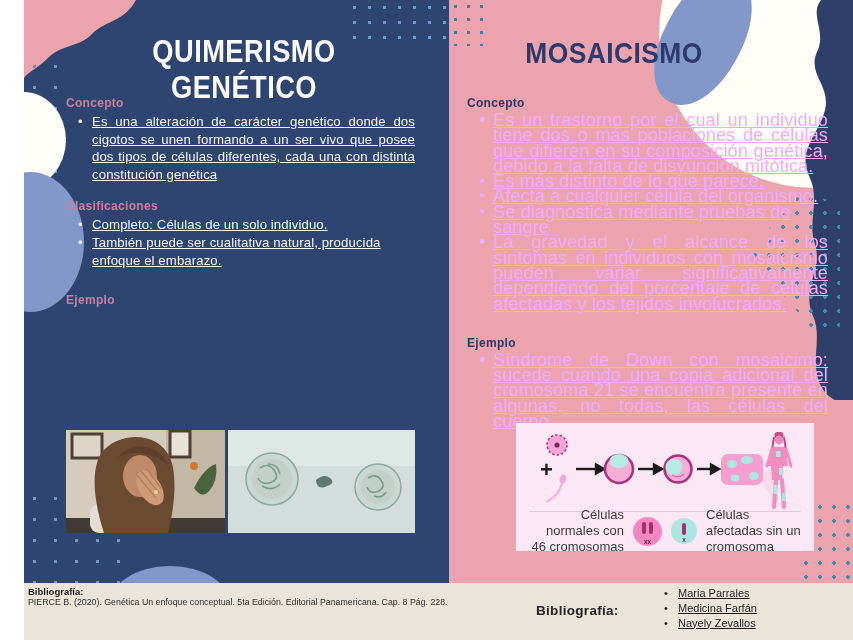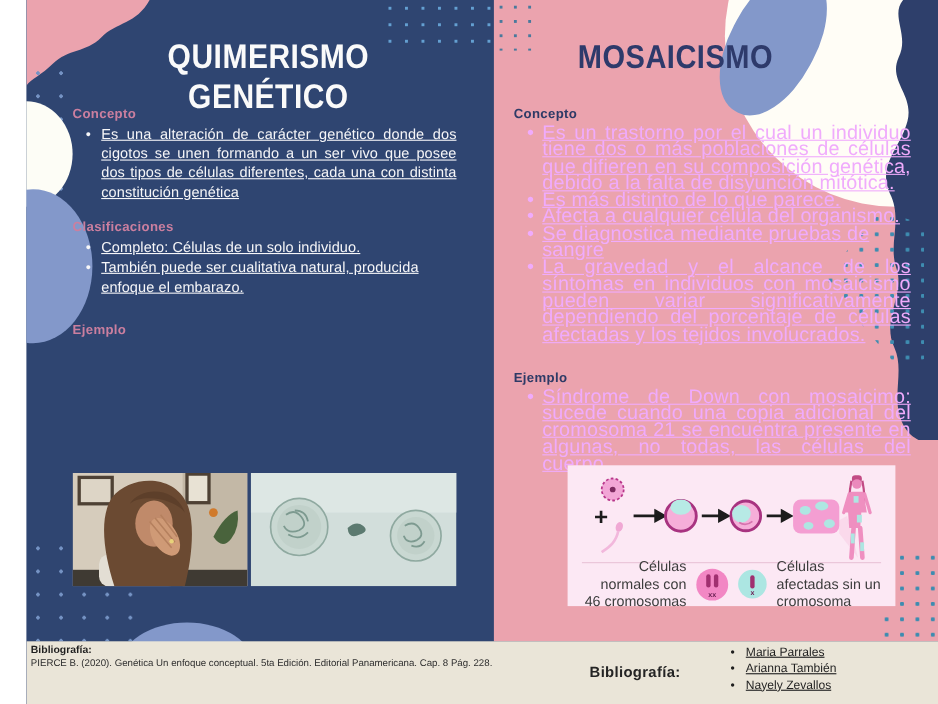--- a/index.html
+++ b/index.html
@@ -225,17 +225,17 @@
   </div>
 
   <div class="abs footer-bg"></div>
   <div class="abs bib-left">
     <div class="lbl">Bibliografía:</div>
     <div class="line">PIERCE B. (2020). Genética Un enfoque conceptual. 5ta Edición. Editorial Panamericana. Cap. 8 Pág. 228.</div>
   </div>
   <div class="abs bib-right-label">Bibliografía:</div>
   <ul class="abs authors">
     <li><span>Maria Parrales</span></li>
-    <li><span>Arianna También</span></li>
+    <li><span>Medicina Farfán</span></li>
     <li><span>Nayely Zevallos</span></li>
   </ul>
 
 </div>
 
 </body></html>

